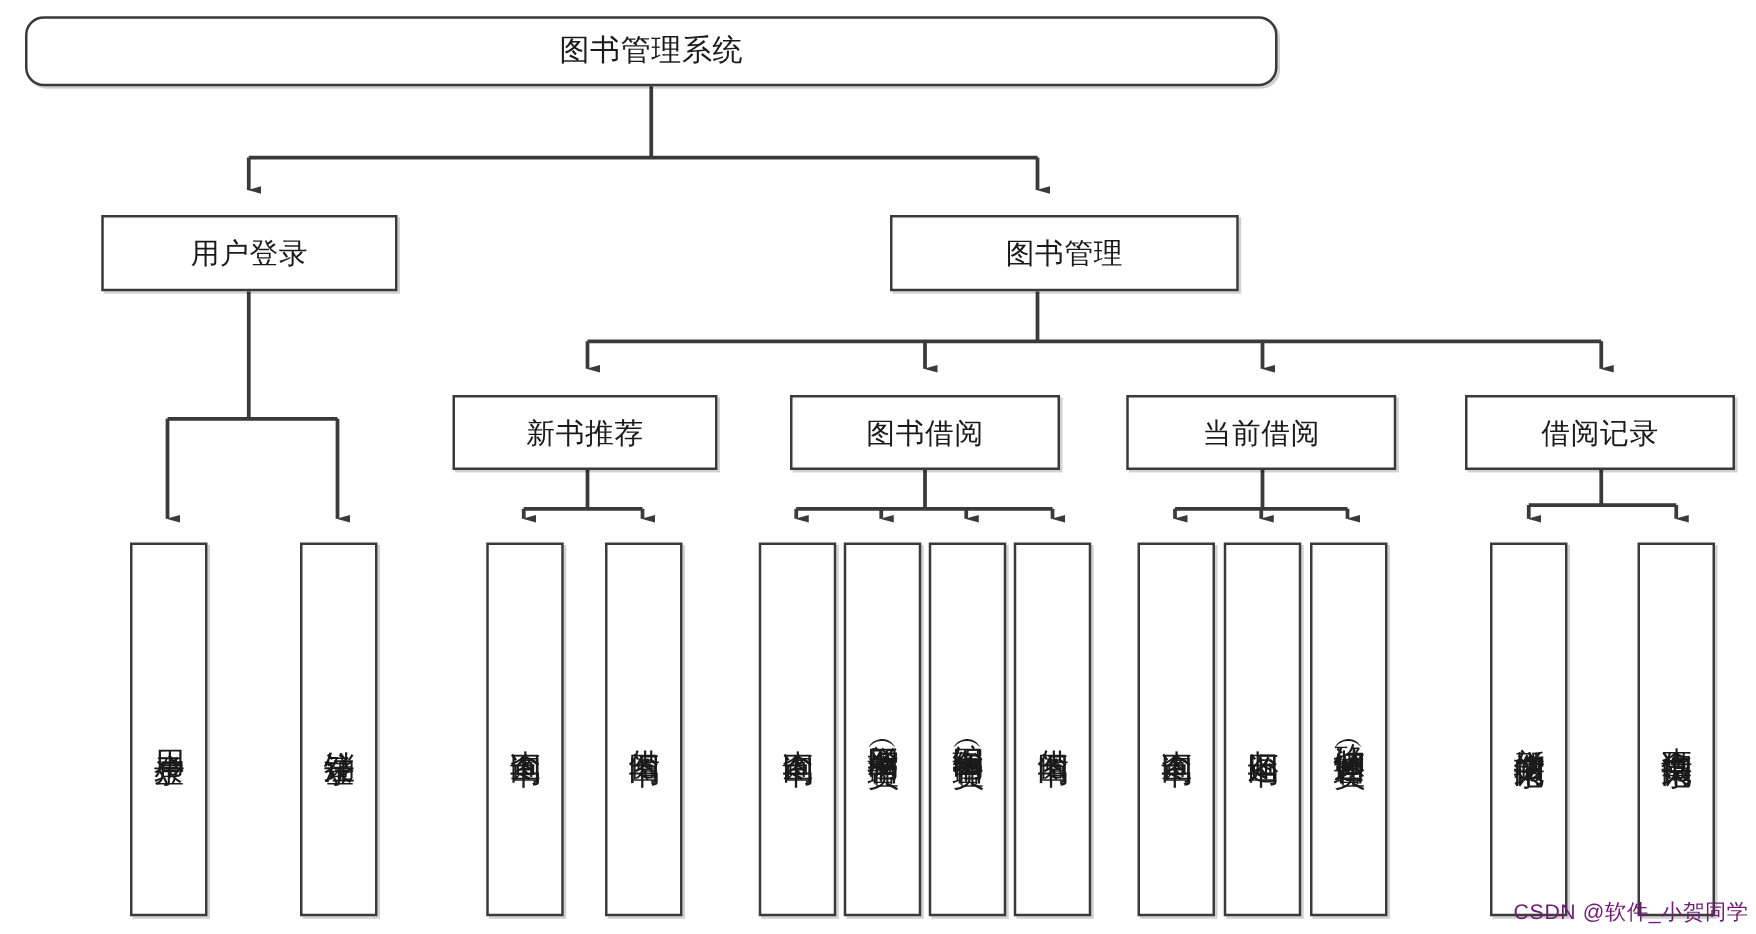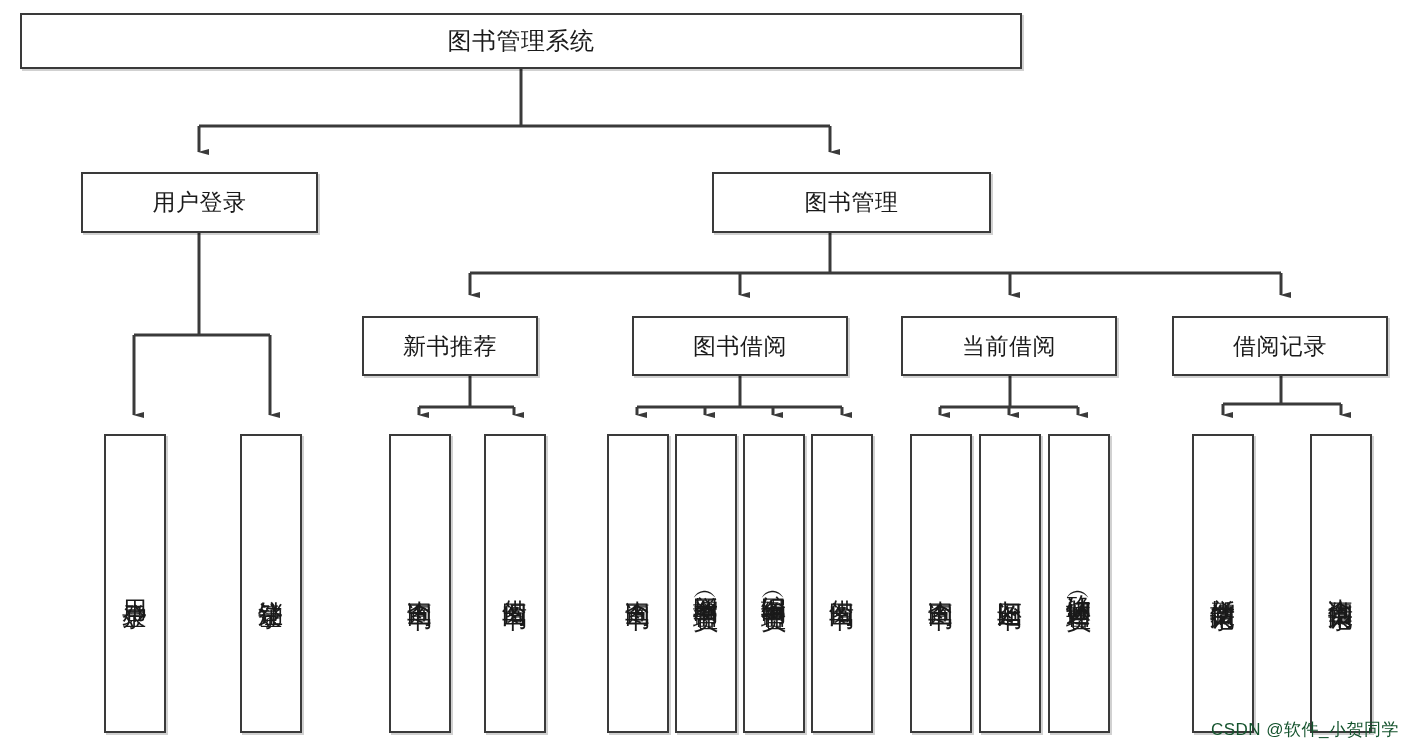--- a/index.html
+++ b/index.html
@@ -61,21 +61,21 @@
     white-space: nowrap;
   }
   .node.root .label {
     font-size: 24px;
   }
   #watermark {
     position: absolute;
     right: 6px;
     bottom: 6px;
     font-size: 17px;
-    color: #14532d;
+    color: #701a75;
     letter-spacing: 0.5px;
     white-space: nowrap;
     pointer-events: none;
   }
 </style>
 </head>
 <body>
 
 <div id="canvas">
 
@@ -122,32 +122,32 @@
       <path d="M1009,407 L1009,415" marker-end="url(#arrow)"></path>
       <path d="M1078,407 L1078,415" marker-end="url(#arrow)"></path>
 
       <path d="M1281,376 L1281,404"></path>
       <path d="M1223,404 L1341,404"></path>
       <path d="M1223,404 L1223,415" marker-end="url(#arrow)"></path>
       <path d="M1341,404 L1341,415" marker-end="url(#arrow)"></path>
     </g>
   </svg>
 
-  <div class="node horiz root" style="left:20px; top:13px; width:1002px; height:56px;">
+  <div class="node horiz root" style="left:20px; top:13px; width:1002px; height:56px;border-radius:15px;">
     <span class="label">图书管理系统</span>
   </div>
 
   <div class="node horiz" style="left:81px; top:172px; width:237px; height:61px;">
     <span class="label">用户登录</span>
   </div>
   <div class="node horiz" style="left:712px; top:172px; width:279px; height:61px;">
     <span class="label">图书管理</span>
   </div>
 
-  <div class="node horiz" style="left:362px; top:316px; width:176px; height:60px;">
+  <div class="node horiz" style="left:362px; top:316px; width:212px; height:60px;">
     <span class="label">新书推荐</span>
   </div>
   <div class="node horiz" style="left:632px; top:316px; width:216px; height:60px;">
     <span class="label">图书借阅</span>
   </div>
   <div class="node horiz" style="left:1172px; top:316px; width:216px; height:60px;">
     <span class="label">借阅记录</span>
   </div>
   <div class="node horiz" style="left:901px; top:316px; width:216px; height:60px;">
     <span class="label">当前借阅</span>

